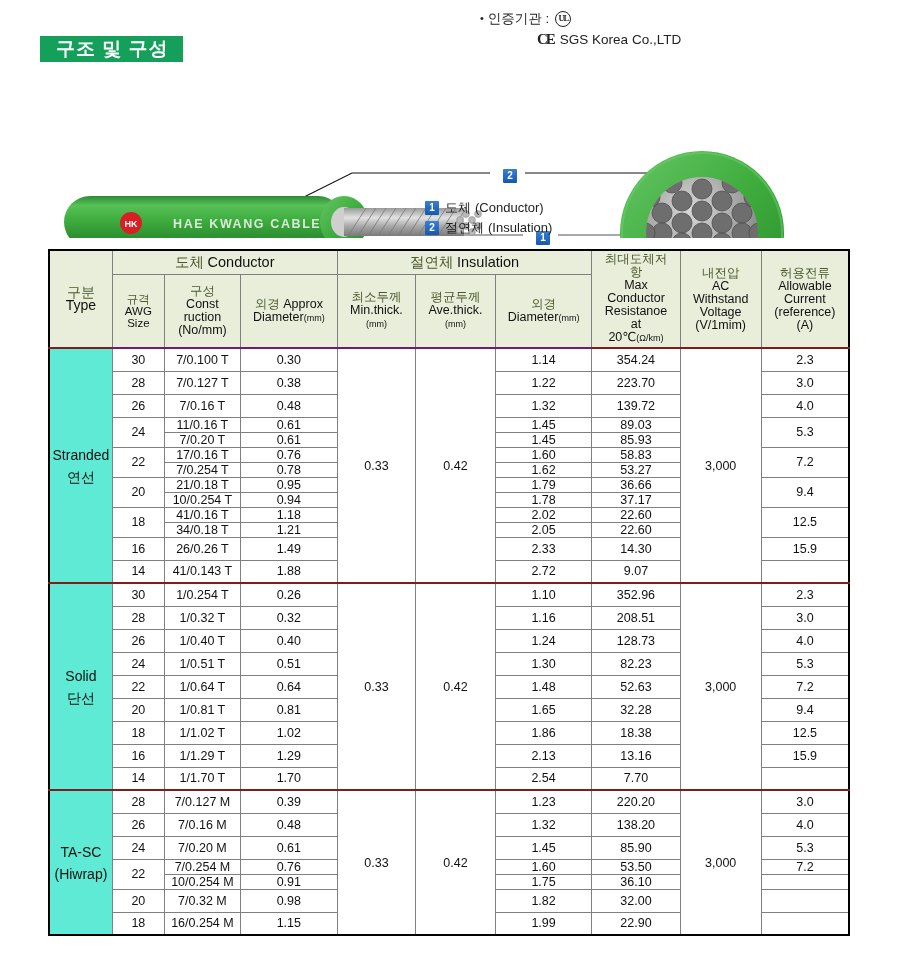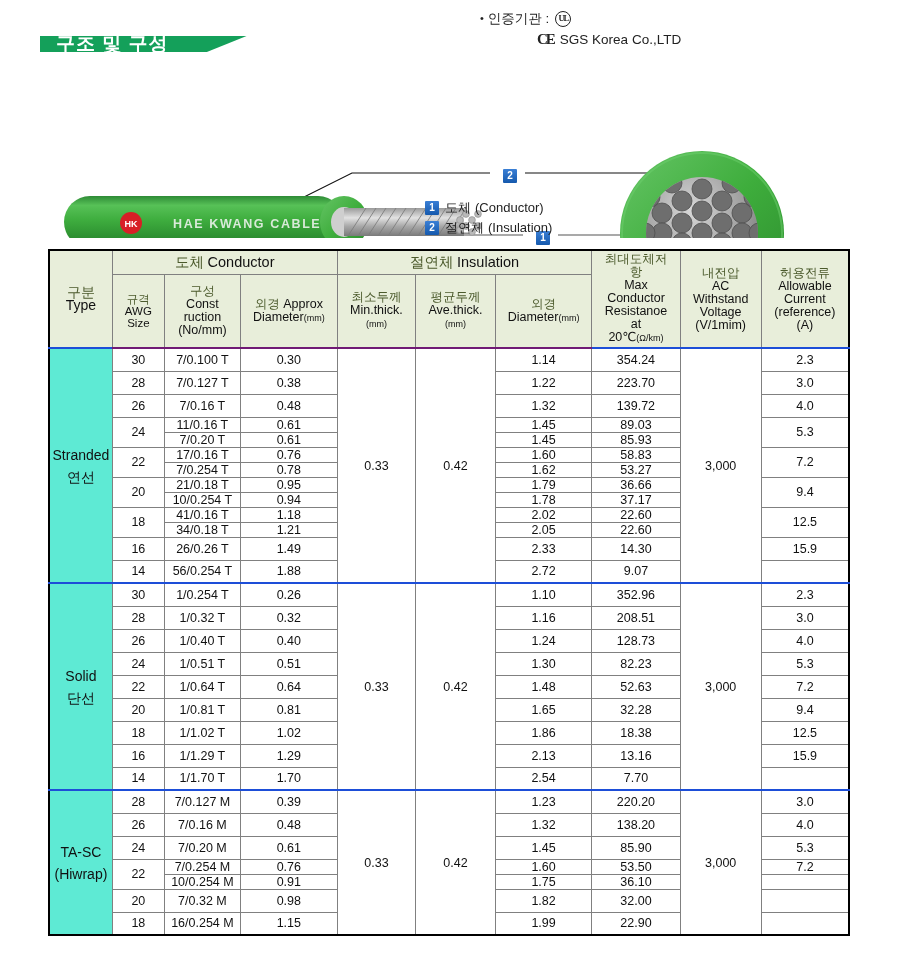--- a/index.html
+++ b/index.html
@@ -32,21 +32,21 @@
   .ce-mark {
     display: inline-block; margin-right: 6px; font-size: 15px;
     font-weight: 700; font-family: "Liberation Serif", serif;
     letter-spacing: -2px;
   }
   .cert-row.second { padding-left: 57px; justify-content: space-between; }
 
   
   .banner {
     position: absolute; left: 40px; top: 36px;
-    height: 16px; display: flex; align-items: stretch;
+    height: 16px; display: flex; align-items: stretch; flex-direction: column;
   }
   .banner-body {
     background: #14a05a; display: flex; align-items: center;
     padding: 0 14px 0 16px;
     color: #ffffff; font-size: 19px; font-weight: 700;
     letter-spacing: 1px;
   }
   .banner-tail {
     width: 64px; background: #14a05a;
     clip-path: polygon(0 0, 100% 0, 38% 100%, 0% 100%);
@@ -103,21 +103,21 @@
   td.cdia { width: 90px; }
   td.minthk { width: 88px; }
   td.avethk { width: 88px; }
   td.idia { width: 90px; }
   td.res { width: 96px; }
   td.volt { width: 92px; margin-top: 48px; }
   td.cur { width: 102px; }
 
   
   table.spec { border: 2px solid #000; }
-  tr.sec-start > td { border-top: 2px solid #1d4ed8; }
+  tr.sec-start > td { border-top: 2px solid #7f1d1d; }
   table.spec thead tr:first-child th { border-top: 2px solid #000; }
   table.spec tbody tr:last-child > td { border-bottom: 2px solid #000; }
   table.spec thead tr:last-child th { border-bottom: 2px solid #701a75; }
   td.type-cell, td.cur, th.col-type, th.col-cur { }
 </style>
 </head>
 <body>
 
 <div class="page">
 
@@ -431,21 +431,21 @@
           <tr>
             <td class="awg">16</td>
             <td class="constr">26/0.26 T</td>
             <td class="cdia">1.49</td>
             <td class="idia">2.33</td>
             <td class="res">14.30</td>
             <td class="cur">15.9</td>
           </tr>
           <tr>
             <td class="awg">14</td>
-            <td class="constr">56/0.254 T</td>
+            <td class="constr">41/0.143 T</td>
             <td class="cdia">1.88</td>
             <td class="idia">2.72</td>
             <td class="res">9.07</td>
             <td class="cur"></td>
           </tr>
           <tr class="sec-start">
             <td class="type-cell" rowspan="9">
               <div>Solid</div>
               <div>단선</div>
             </td>

